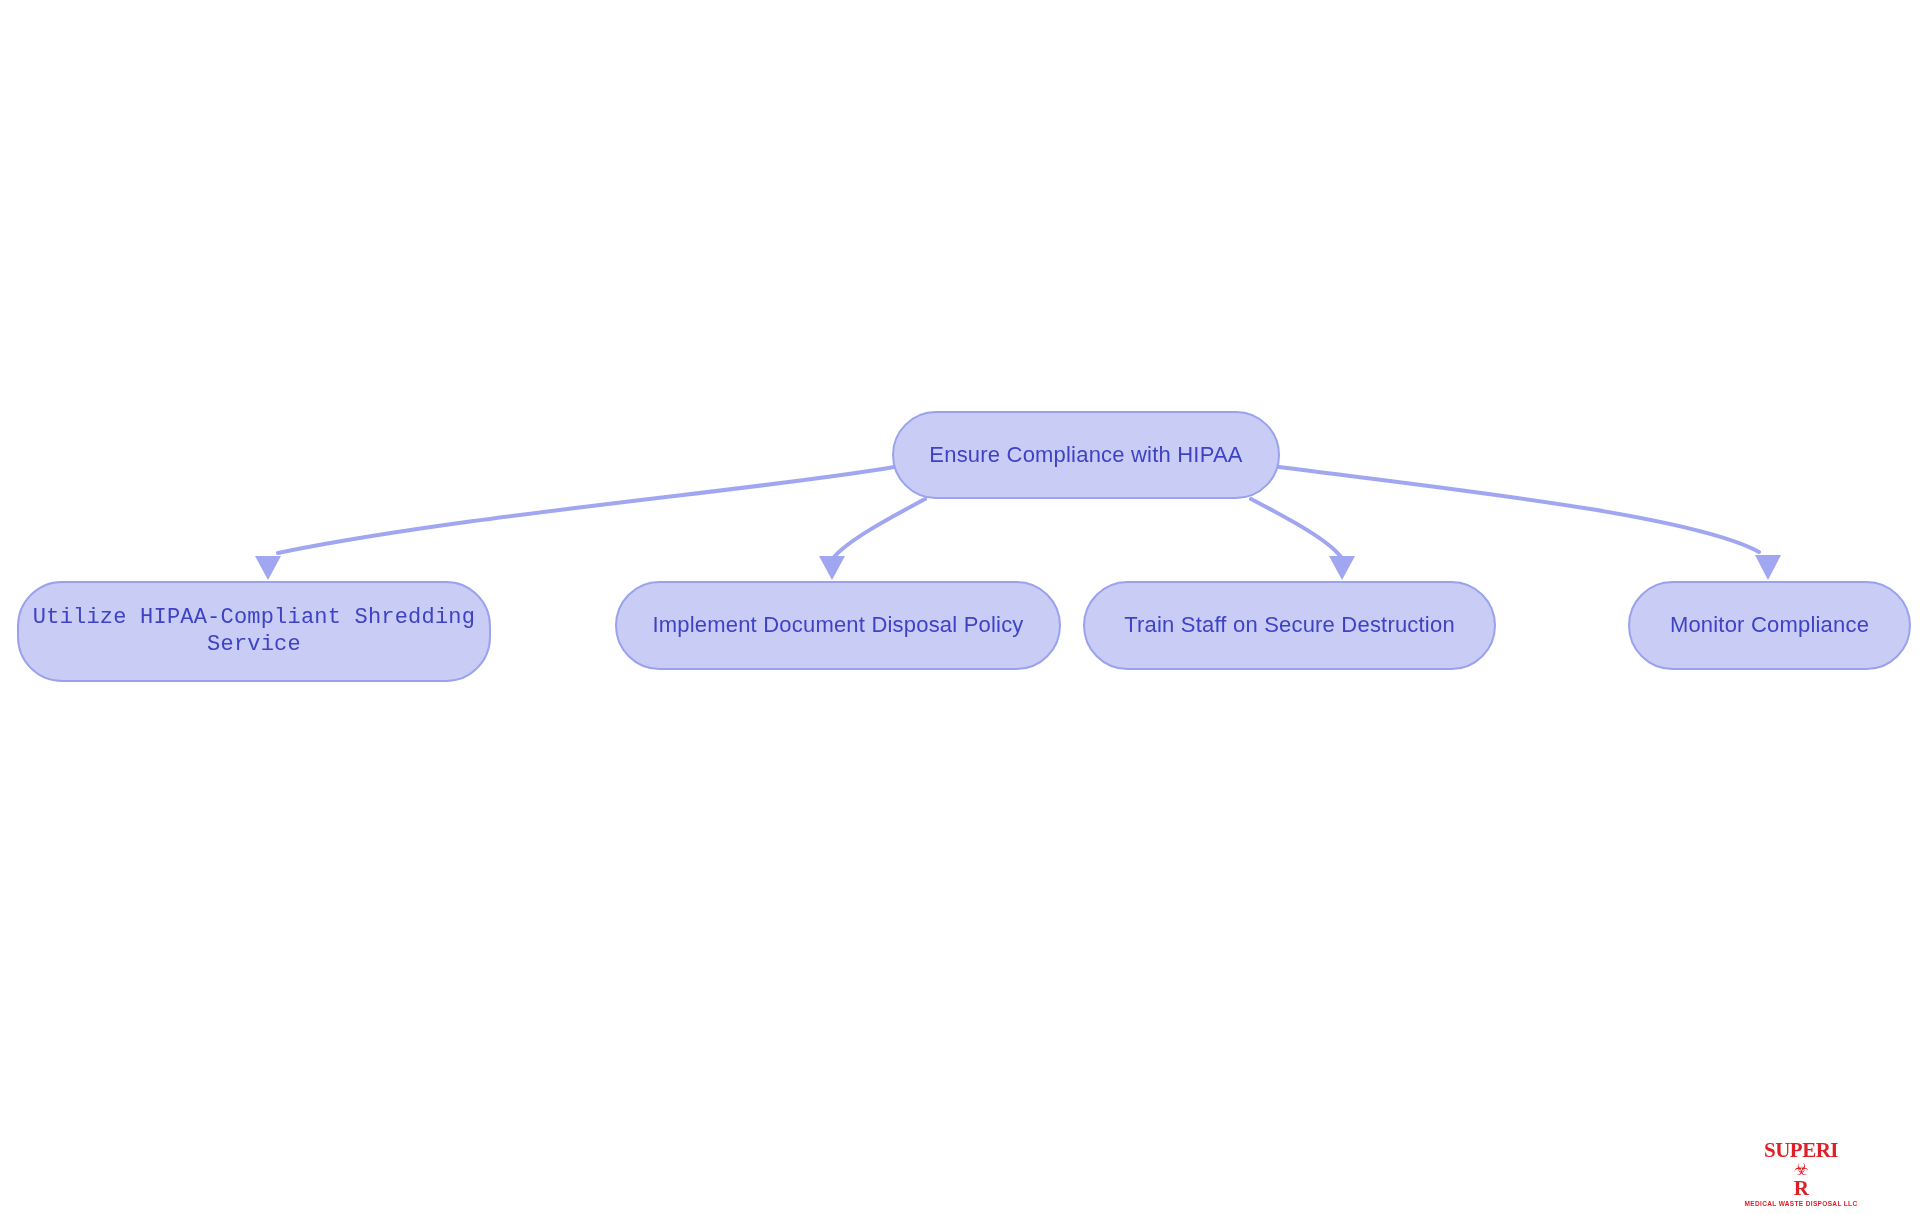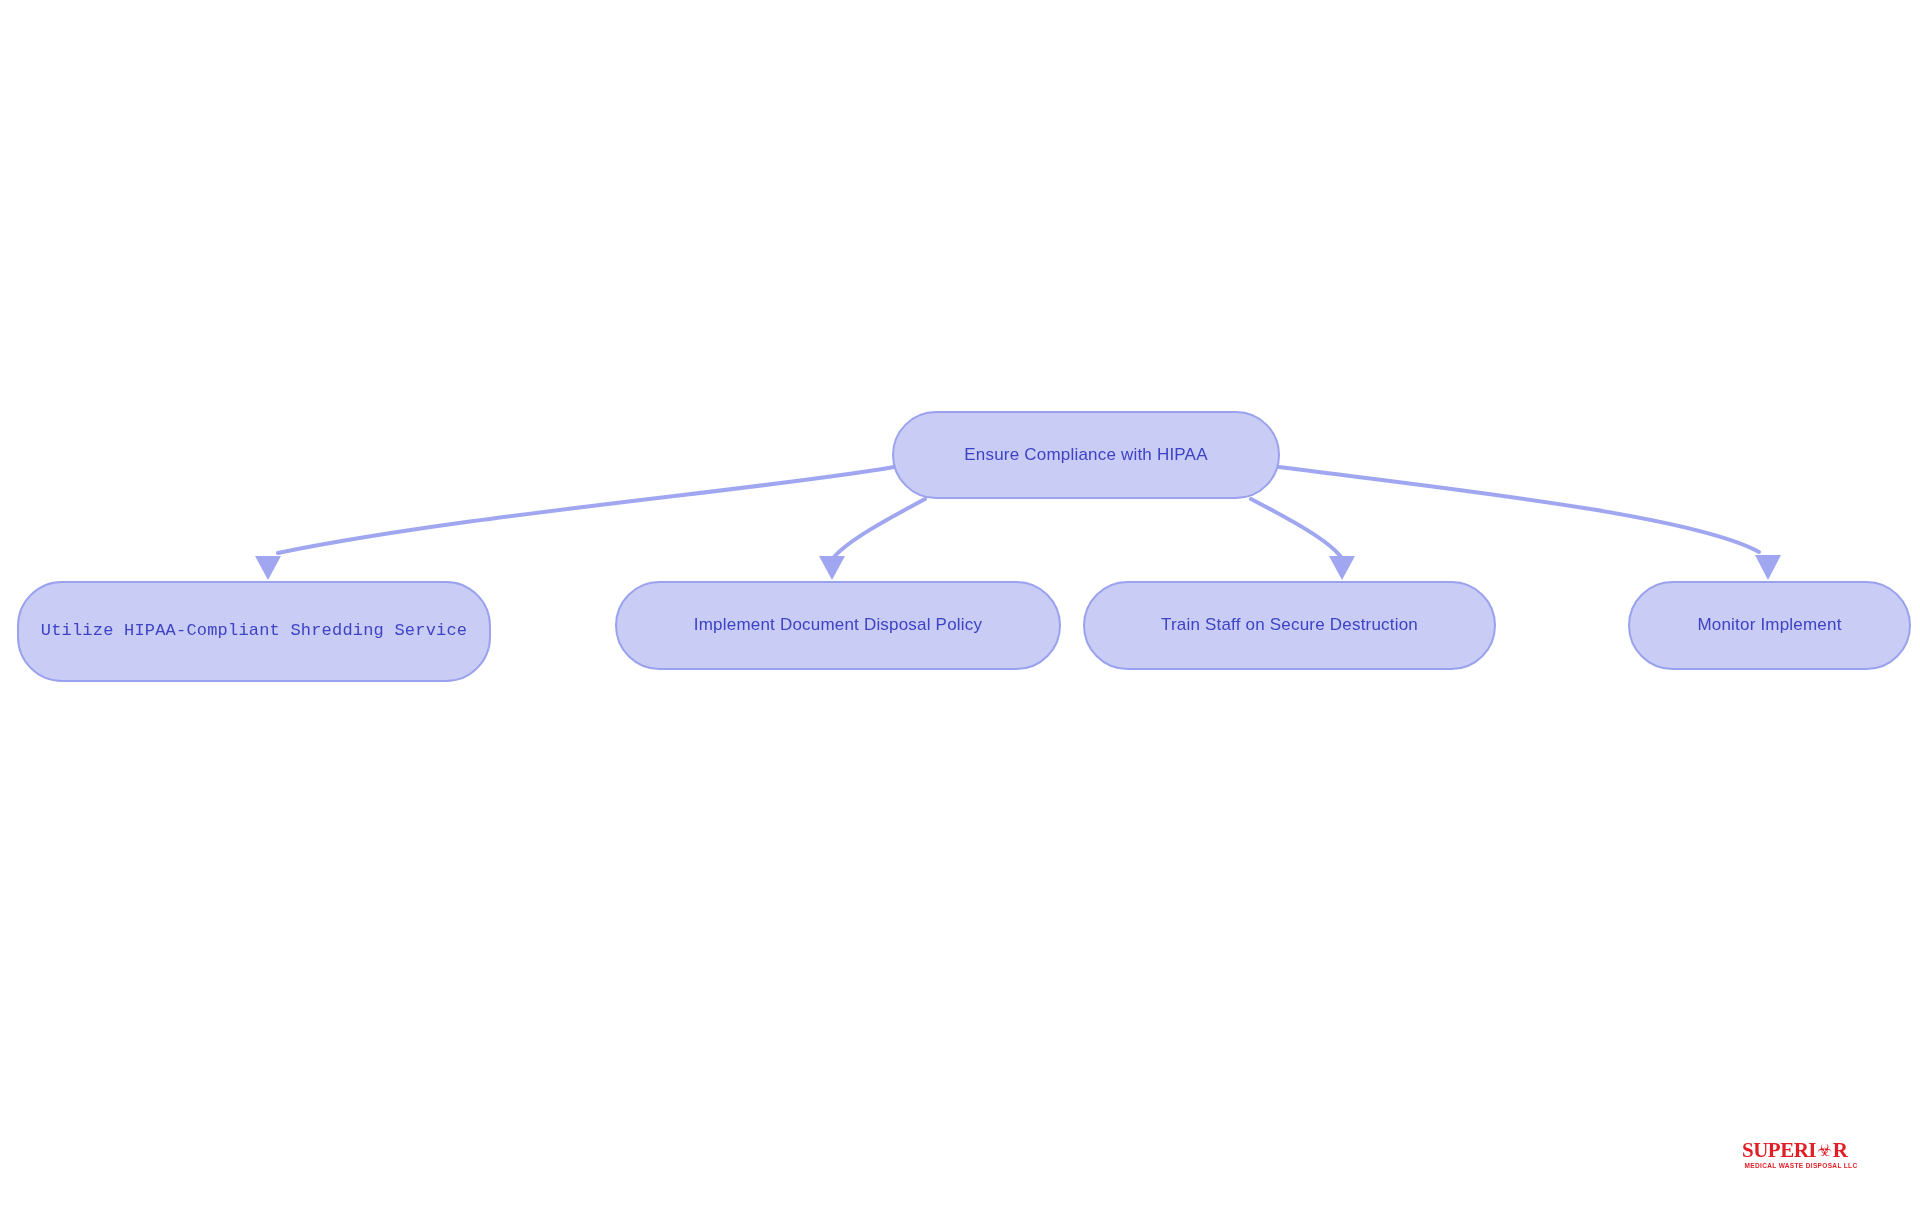--- a/index.html
+++ b/index.html
@@ -22,43 +22,45 @@
   .node {
     position: absolute;
     display: flex;
     align-items: center;
     justify-content: center;
     box-sizing: border-box;
     background: var(--node-fill, #c9ccf5);
     border: 2px solid var(--node-border, #9aa2ee);
     border-radius: 45px;
     color: var(--node-text, #3d43c4);
-    font-size: 17px;
+    font-size: 22px;
     letter-spacing: 0.2px;
     text-align: center;
     line-height: 1.2;
   }
   .watermark {
     position: absolute;
     left: 1742px;
     top: 1140px;
     width: 118px;
     text-align: center;
     color: var(--brand-color, #e01e26);
     user-select: none;
   }
   .brand {
     display: flex;
     align-items: center;
+    justify-content: center;
     font-family: "Liberation Serif", serif;
     font-weight: bold;
     font-size: 21px;
     letter-spacing: -0.5px;
     line-height: 1;
     white-space: nowrap;
+    flex-direction: column;
   }
   .bio {
     font-family: "DejaVu Sans", sans-serif;
     font-weight: bold;
     font-size: 17px;
     line-height: 1;
     margin: 0 1px;
   }
   .sub {
     font-size: 6.5px;
@@ -94,21 +96,21 @@
 
   <div class="node" style="left:615px; top:581px; width:446px; height:89px;">
     <span>Implement Document Disposal Policy</span>
   </div>
 
   <div class="node" style="left:1083px; top:581px; width:413px; height:89px;">
     <span>Train Staff on Secure Destruction</span>
   </div>
 
   <div class="node" style="left:1628px; top:581px; width:283px; height:89px;">
-    <span>Monitor Implement</span>
+    <span>Monitor Compliance</span>
   </div>
 
   <div class="watermark">
     <div class="brand">
       <span>SUPERI</span>
       <span class="bio">☣</span>
       <span>R</span>
     </div>
     <div class="sub">MEDICAL WASTE DISPOSAL LLC</div>
   </div>

